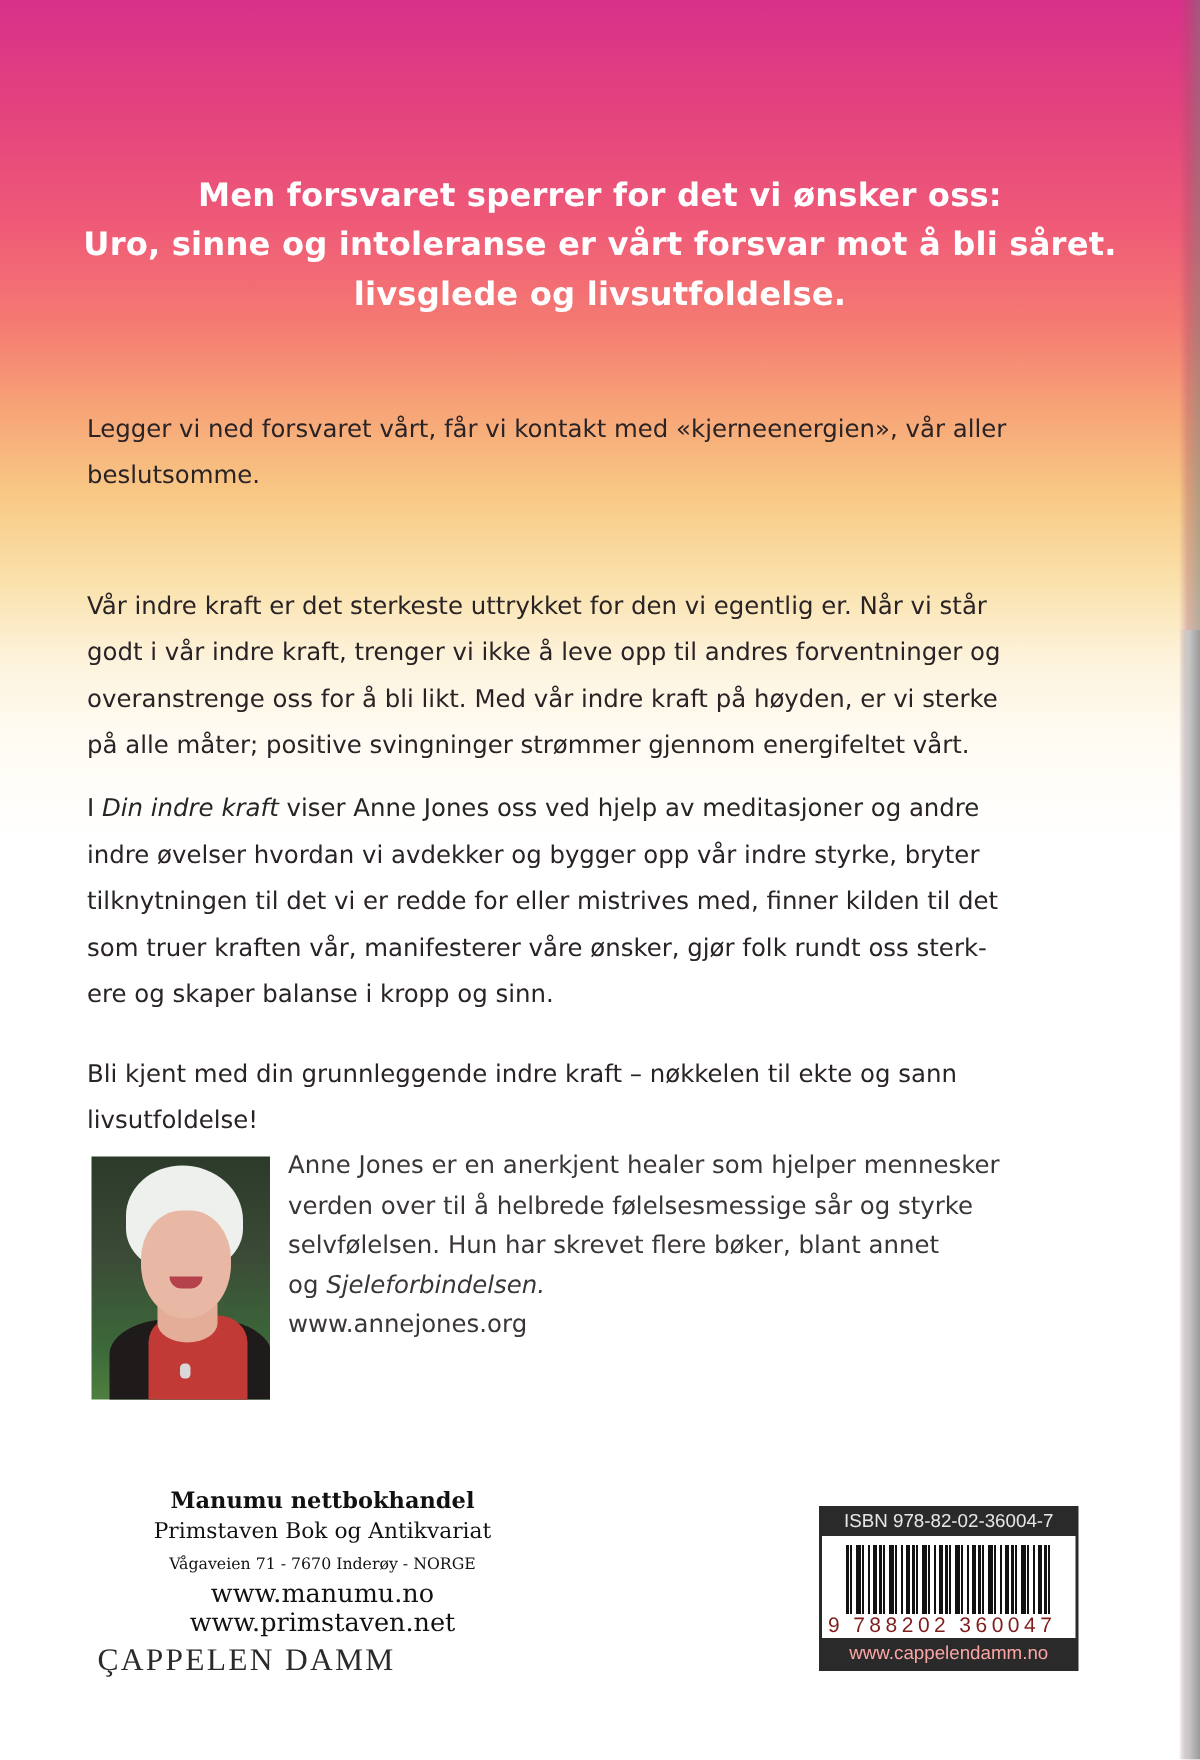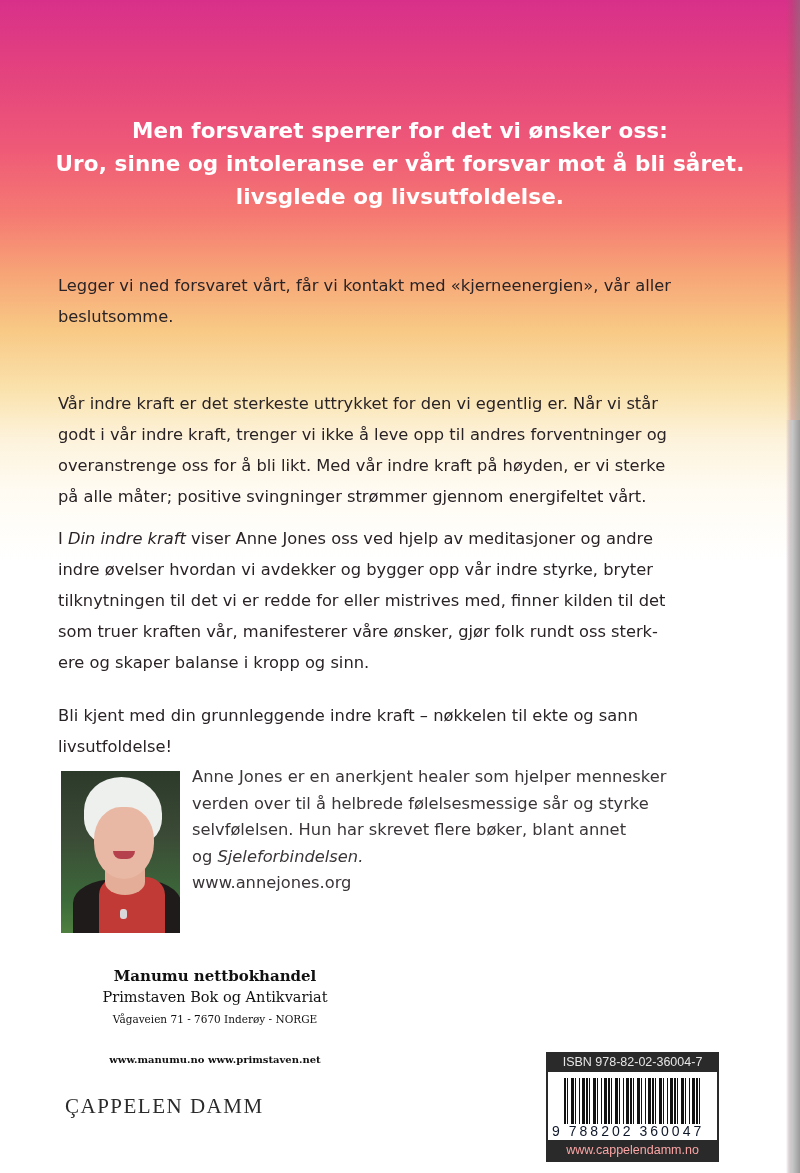--- a/index.html
+++ b/index.html
@@ -82,57 +82,56 @@
     background: #d8d8d8; border-radius: 3px;
   }
   .author-bio {
     position: absolute; left: 192px; top: 764px; width: 560px;
     color: #3a3538; font-size: 16.3px; line-height: 26.6px;
   }
   .author-bio .line { white-space: nowrap; }
   .author-bio .url { color: #3a3538; text-decoration: none; }
 
   .stamp {
-    position: absolute; left: 70px; top: 966px; width: 290px;
+    position: absolute; left: 70px; top: 990px; width: 290px;
     font-family: "DejaVu Serif", serif; color: #111; text-align: center;
   }
   .stamp .s1 { font-size: 15px; line-height: 21px; font-weight: bold; }
   .stamp .s2 { font-size: 14.5px; line-height: 21px; }
   .stamp .s3 { font-size: 10.5px; line-height: 22px; }
-  .stamp .s4 { font-size: 10px; line-height: 19px; font-weight: bold; margin-top: 20px; }
+  .stamp .s4 { font-size: 17px; line-height: 19px; font-weight: normal; }
 
   .publisher {
     position: absolute; left: 65px; top: 1094px;
     font-family: "Liberation Serif", serif; font-size: 21px; letter-spacing: 1.5px;
     color: #2b2b2b;
   }
 
   .isbn-box {
     position: absolute; left: 546px; top: 1004px; width: 173px; height: 110px;
     background: #2a2a2a;
-    margin-top: 48px;
   }
   .isbn-top {
     position: absolute; left: 0; top: 0; width: 173px; height: 20px;
     color: #e6e6e6; font-family: "Liberation Sans", sans-serif; font-size: 12.5px;
     line-height: 20px; text-align: center; overflow: hidden; white-space: nowrap;
   }
   .barcode-area {
     position: absolute; left: 2px; top: 20px; width: 169px; height: 68px; background: #fff;
   }
   .bars {
     position: absolute; left: 16px; top: 6px; width: 138px; height: 46px;
     background: repeating-linear-gradient(90deg,
       #111 0 2px, #fff 2px 3px, #111 3px 4px, #fff 4px 7px,
       #111 7px 10px, #fff 10px 11px, #111 11px 12px, #fff 12px 15px,
       #111 15px 16px, #fff 16px 18px, #111 18px 21px, #fff 21px 22px);
   }
   .bar-digits {
     position: absolute; left: 4px; top: 51px; width: 160px;
-    font-family: "Liberation Sans", sans-serif; font-size: 14px; color: #0f172a;
+    font-family: "Liberation Sans", sans-serif; font-size: 14px; color: #7f1d1d;
     letter-spacing: 3px; white-space: nowrap; background: transparent;
   }
   .bar-digits span.gap { display:inline-block; width: 6px; }
   .isbn-bottom {
     position: absolute; left: 0; top: 88px; width: 173px; height: 21px;
     color: #fca5a5; font-family: "Liberation Sans", sans-serif; font-size: 12.5px;
     line-height: 21px; text-align: center; white-space: nowrap;
   }
 </style>
 </head>

